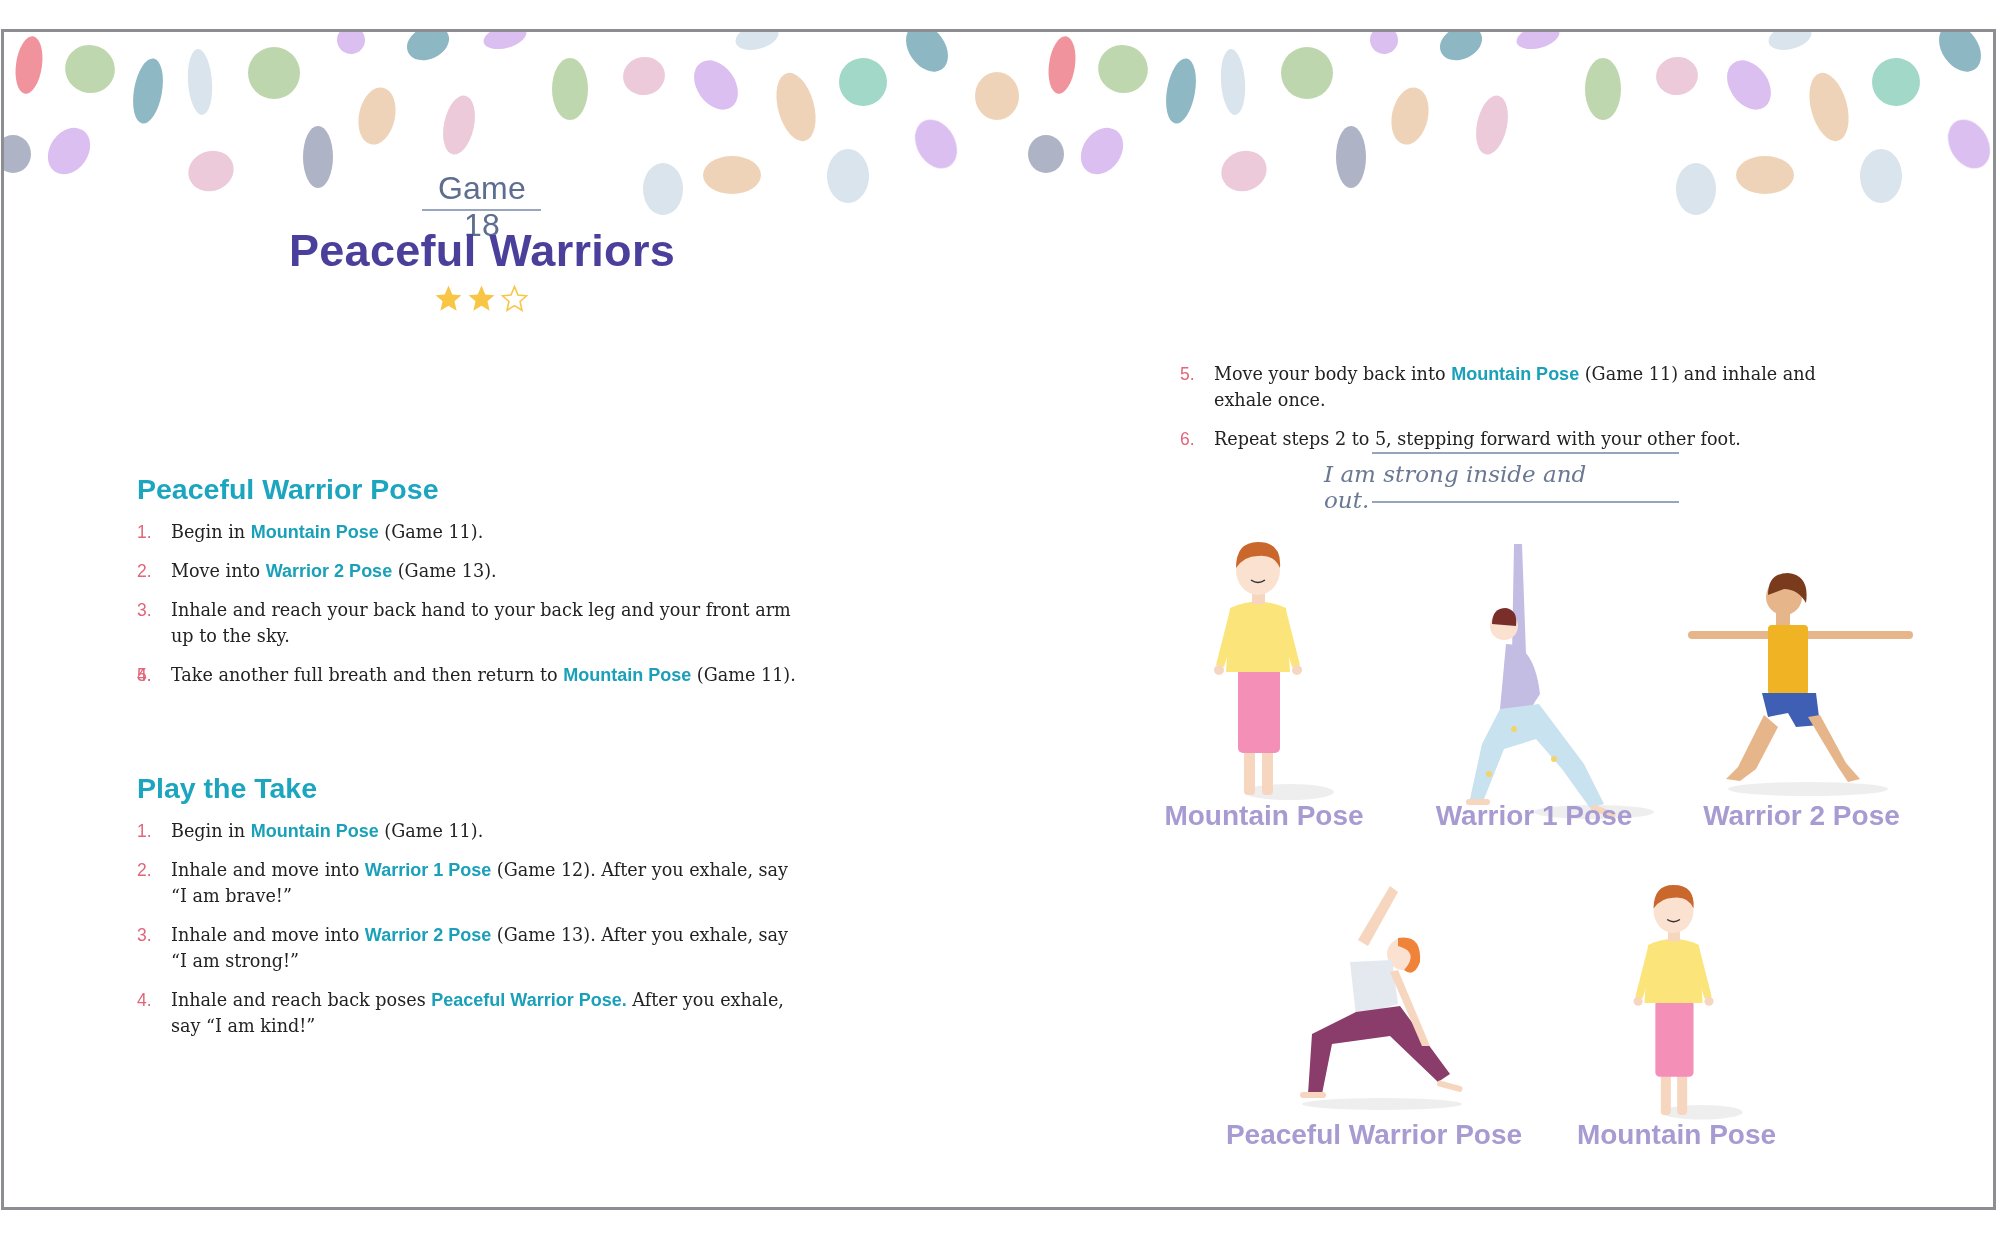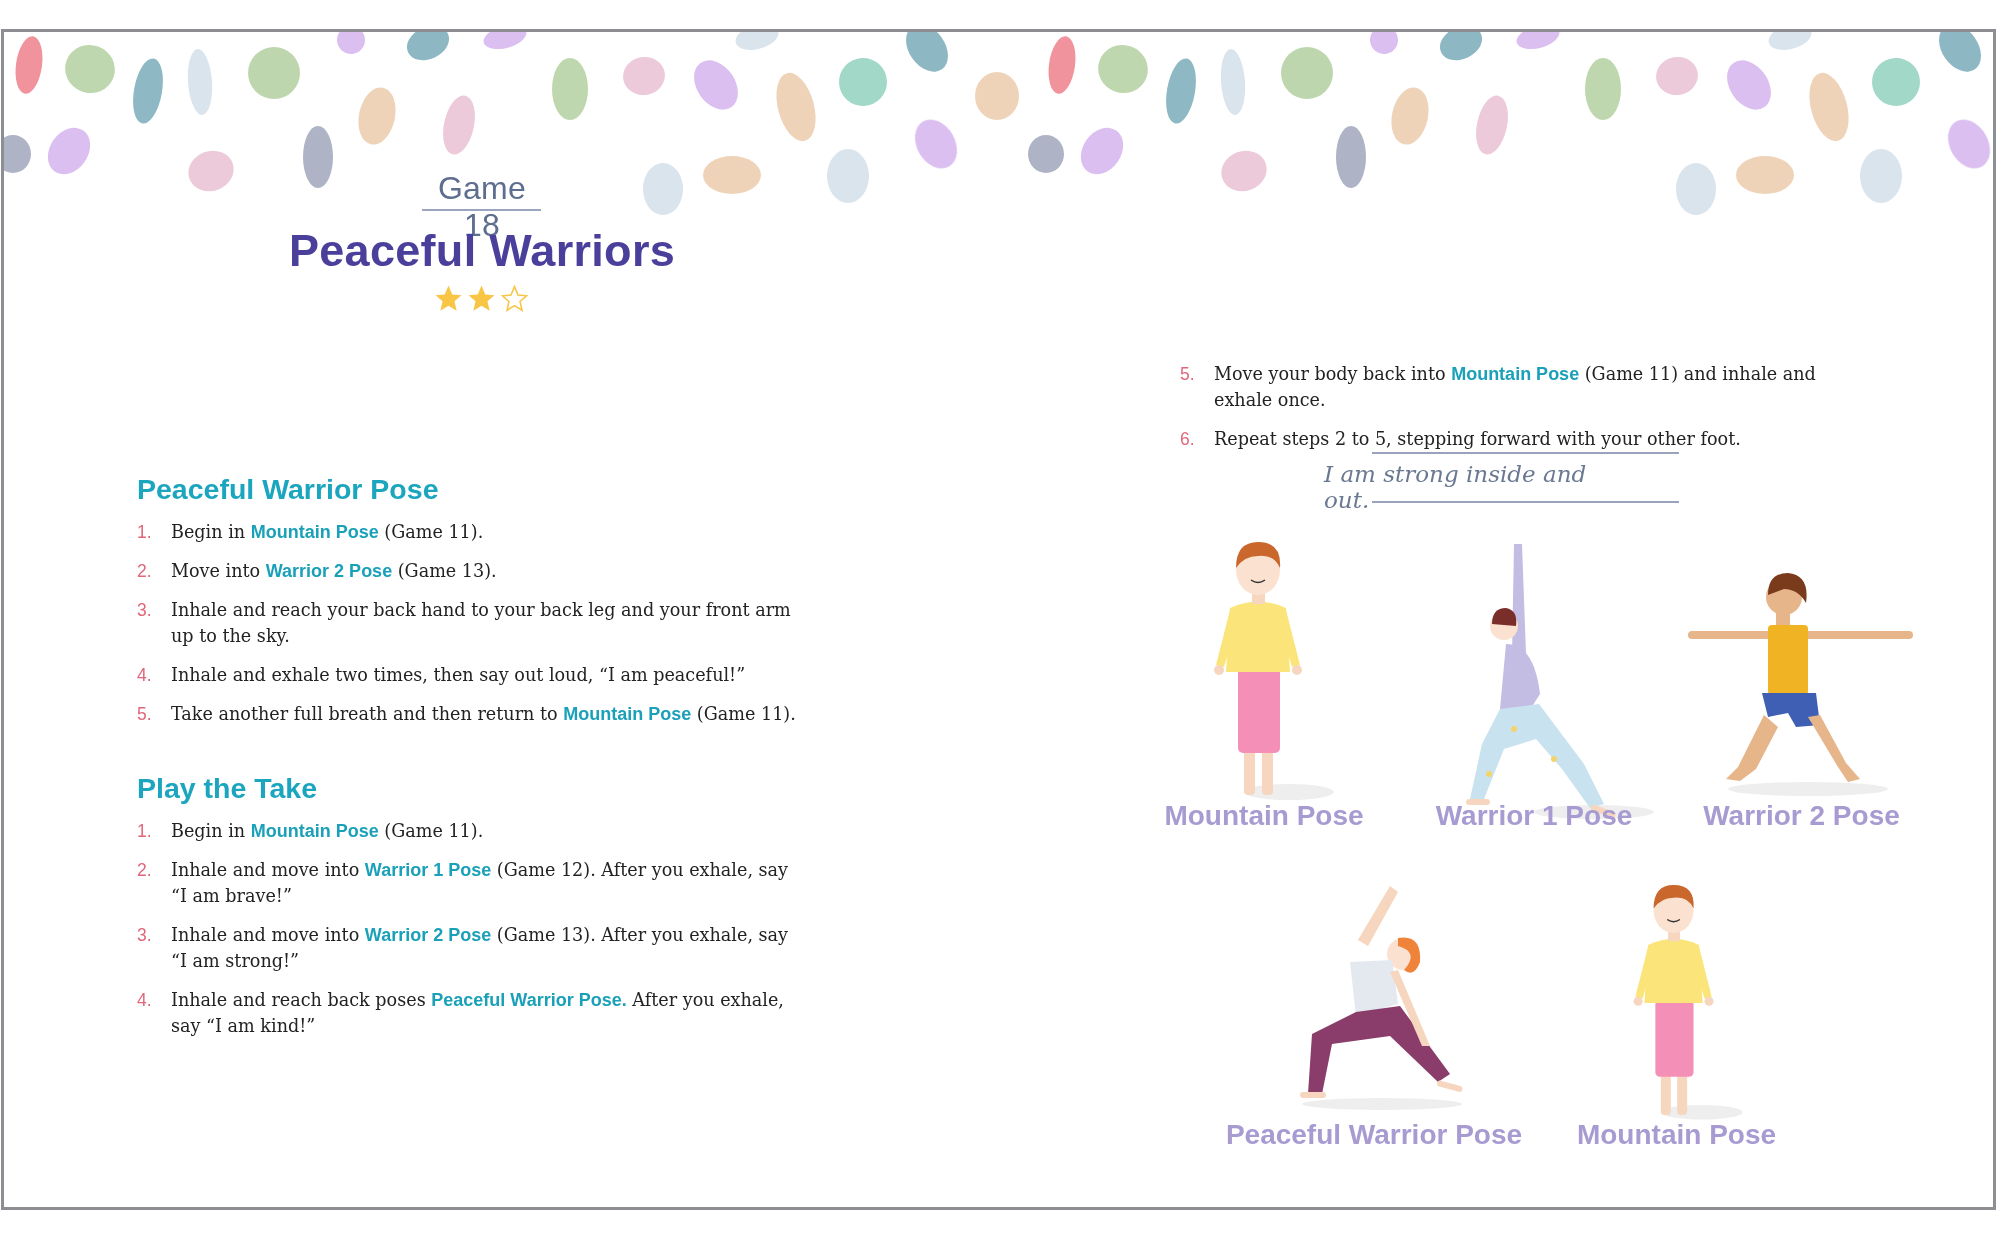--- a/index.html
+++ b/index.html
@@ -129,21 +129,21 @@
         <path d="M12 2.8l2.7 6.5 6.6.6-5 4.4 1.5 6.8L12 17.5l-5.8 3.6 1.5-6.8-5-4.4 6.6-.6z" fill="#fff" stroke="#f8c545" stroke-width="1.2"></path>
       </svg>
   </div>
 
 
   <div class="section-heading" style="top:441px;">Peaceful Warrior Pose</div>
   <ol class="steps" style="left:133px; top:487px; width:670px;">
     <li><span class="num">1.</span><span>Begin in </span><span class="link">Mountain Pose</span><span> (Game 11).</span></li>
     <li><span class="num">2.</span><span>Move into </span><span class="link">Warrior 2 Pose</span><span> (Game 13).</span></li>
     <li><span class="num">3.</span><span>Inhale and reach your back hand to your back leg and your front arm up to the sky.</span></li>
-    <li><span class="num">4.</span><span>Inhale and exhale two times, then say out loud, “I am peaceful!”</span></li>
+    <li><span class="num">4.</span></li>
     <li><span class="num">5.</span><span>Take another full breath and then return to </span><span class="link">Mountain Pose</span><span> (Game 11).</span></li>
   </ol>
 
   <div class="section-heading" style="top:740px;">Play the Take</div>
   <ol class="steps" style="left:133px; top:786px; width:670px;">
     <li><span class="num">1.</span><span>Begin in </span><span class="link">Mountain Pose</span><span> (Game 11).</span></li>
     <li><span class="num">2.</span><span>Inhale and move into </span><span class="link">Warrior 1 Pose</span><span> (Game 12). After you exhale, say “I am brave!”</span></li>
     <li><span class="num">3.</span><span>Inhale and move into </span><span class="link">Warrior 2 Pose</span><span> (Game 13). After you exhale, say “I am strong!”</span></li>
     <li><span class="num">4.</span><span>Inhale and reach back poses </span><span class="link">Peaceful Warrior Pose.</span><span> After you exhale, say “I am kind!”</span></li>
   </ol>

